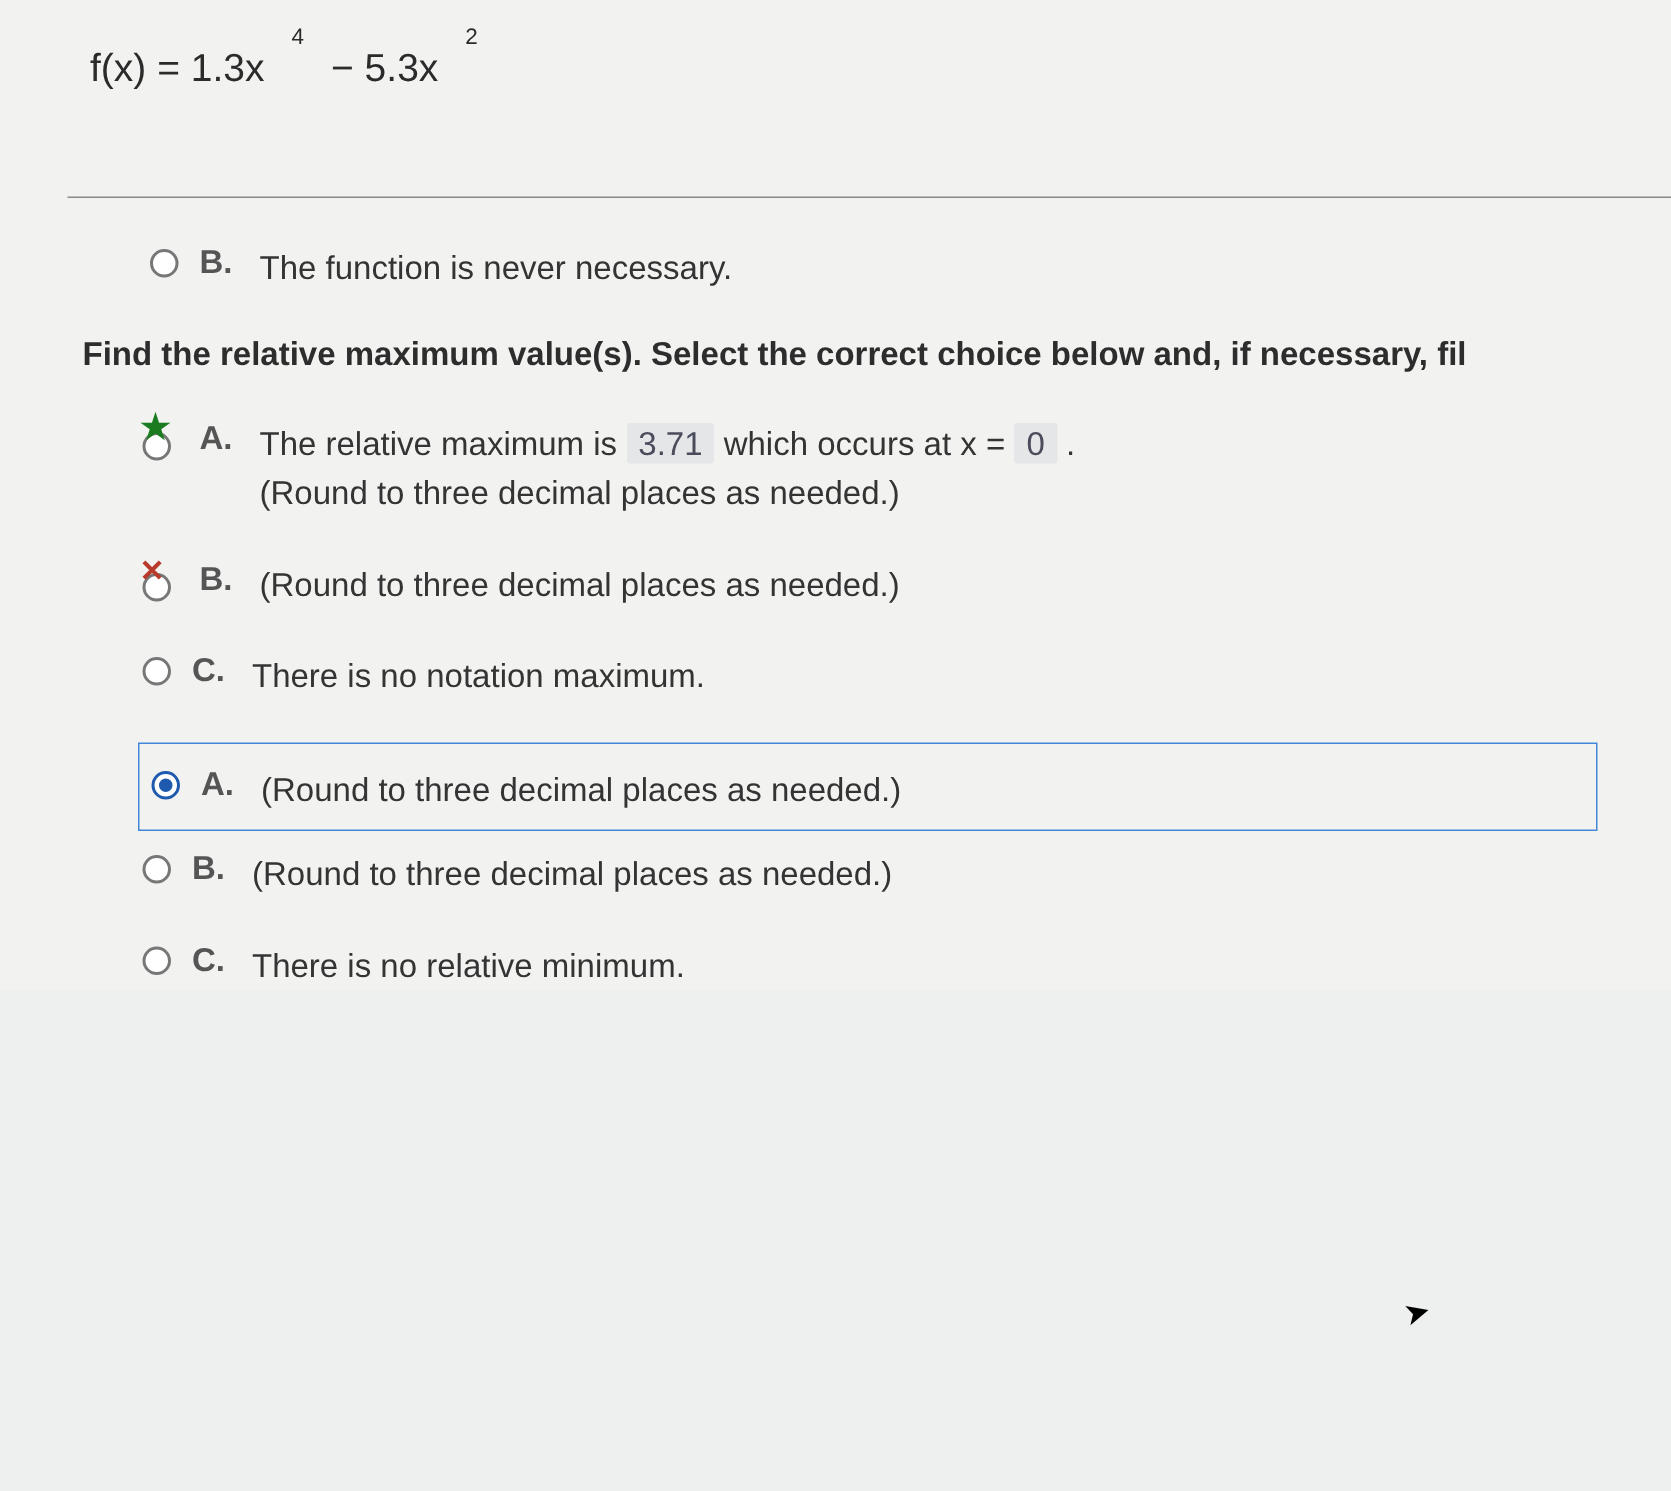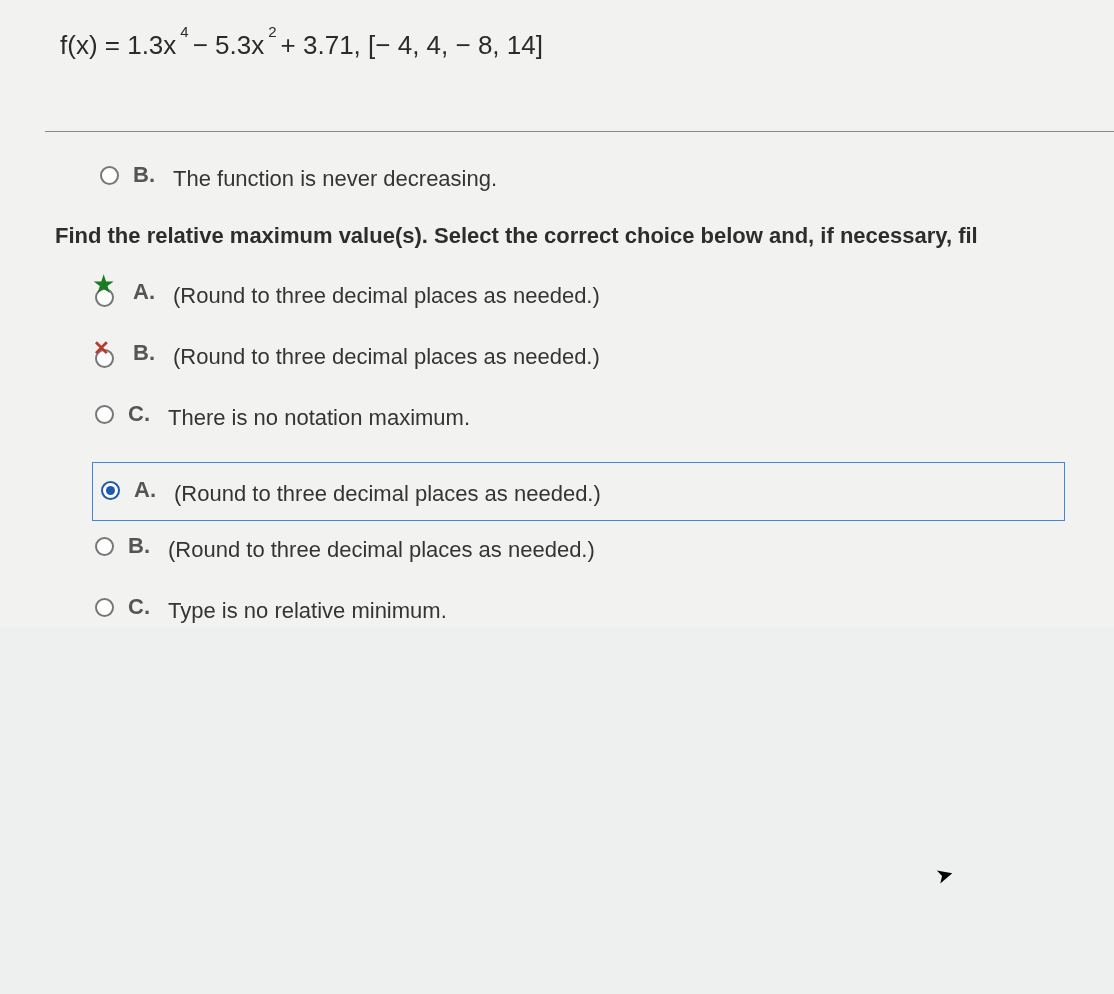--- a/index.html
+++ b/index.html
@@ -15,22 +15,22 @@
   }
   .page {
     padding: 30px 0 0 60px;
     background: #f2f3f1;
   }
   .formula {
     font-size: 26px;
     color: #2b2b2b;
     margin-bottom: 70px;
     display: flex;
-    align-items: center;
-    gap: 4px;
+    align-items: flex-start;
+    gap: 18px;
   }
   .formula .sup {
     font-size: 15px;
     position: relative;
     top: -14px;
   }
   .divider {
     border-top: 1.5px solid #87898a;
     margin: 0 0 30px -15px;
   }
@@ -158,42 +158,44 @@
 </head>
 <body>
 
 <div class="page">
 
   <div class="formula">
     <span>f(x) = 1.3x</span>
       <span class="sup">4</span>
       <span> − 5.3x</span>
       <span class="sup">2</span>
-      <span> + 3.71, [− 4, 4, − 8, 14]</span>
   </div>
 
   <div class="divider"></div>
 
   <div class="content">
 
     <div class="row-opt">
       <span class="radio-empty"></span>
       <span class="letter">B.</span>
-      <span class="opt-text">The function is never decreasing.</span>
+      <span class="opt-text">The function is never necessary.</span>
     </div>
 
     <div class="question">Find the relative maximum value(s). Select the correct choice below and, if necessary, fil</div>
 
     <div class="row-opt indent-group">
       <span class="mark">
         <span class="radio-empty" style="position:absolute;left:0;top:3px;"></span>
         <span class="star-mark" style="position:absolute;left:-3px;top:-8px;">★</span>
       </span>
       <span class="letter">A.</span>
       <div class="opt-text">
+        <div>
+          <span>The relative maximum is </span><span class="hl">3.71</span><span> which occurs at x = </span><span class="hl">0</span><span> .</span>
+        </div>
         <div>(Round to three decimal places as needed.)</div>
       </div>
     </div>
 
     <div class="row-opt indent-group">
       <span class="mark">
         <span class="radio-empty" style="position:absolute;left:0;top:3px;"></span>
         <span class="cross-mark" style="position:absolute;left:-2px;top:-6px;">✕</span>
       </span>
       <span class="letter">B.</span>
@@ -221,18 +223,18 @@
       <span class="radio-empty"></span>
       <span class="letter">B.</span>
       <div class="opt-text">
         <div>(Round to three decimal places as needed.)</div>
       </div>
     </div>
 
     <div class="row-opt indent-group">
       <span class="radio-empty"></span>
       <span class="letter">C.</span>
-      <span class="opt-text">Type is no relative minimum.</span>
+      <span class="opt-text">There is no relative minimum.</span>
     </div>
   </div>
 </div>
 
 <div class="cursor-arrow">➤</div>
 
 </body></html>

